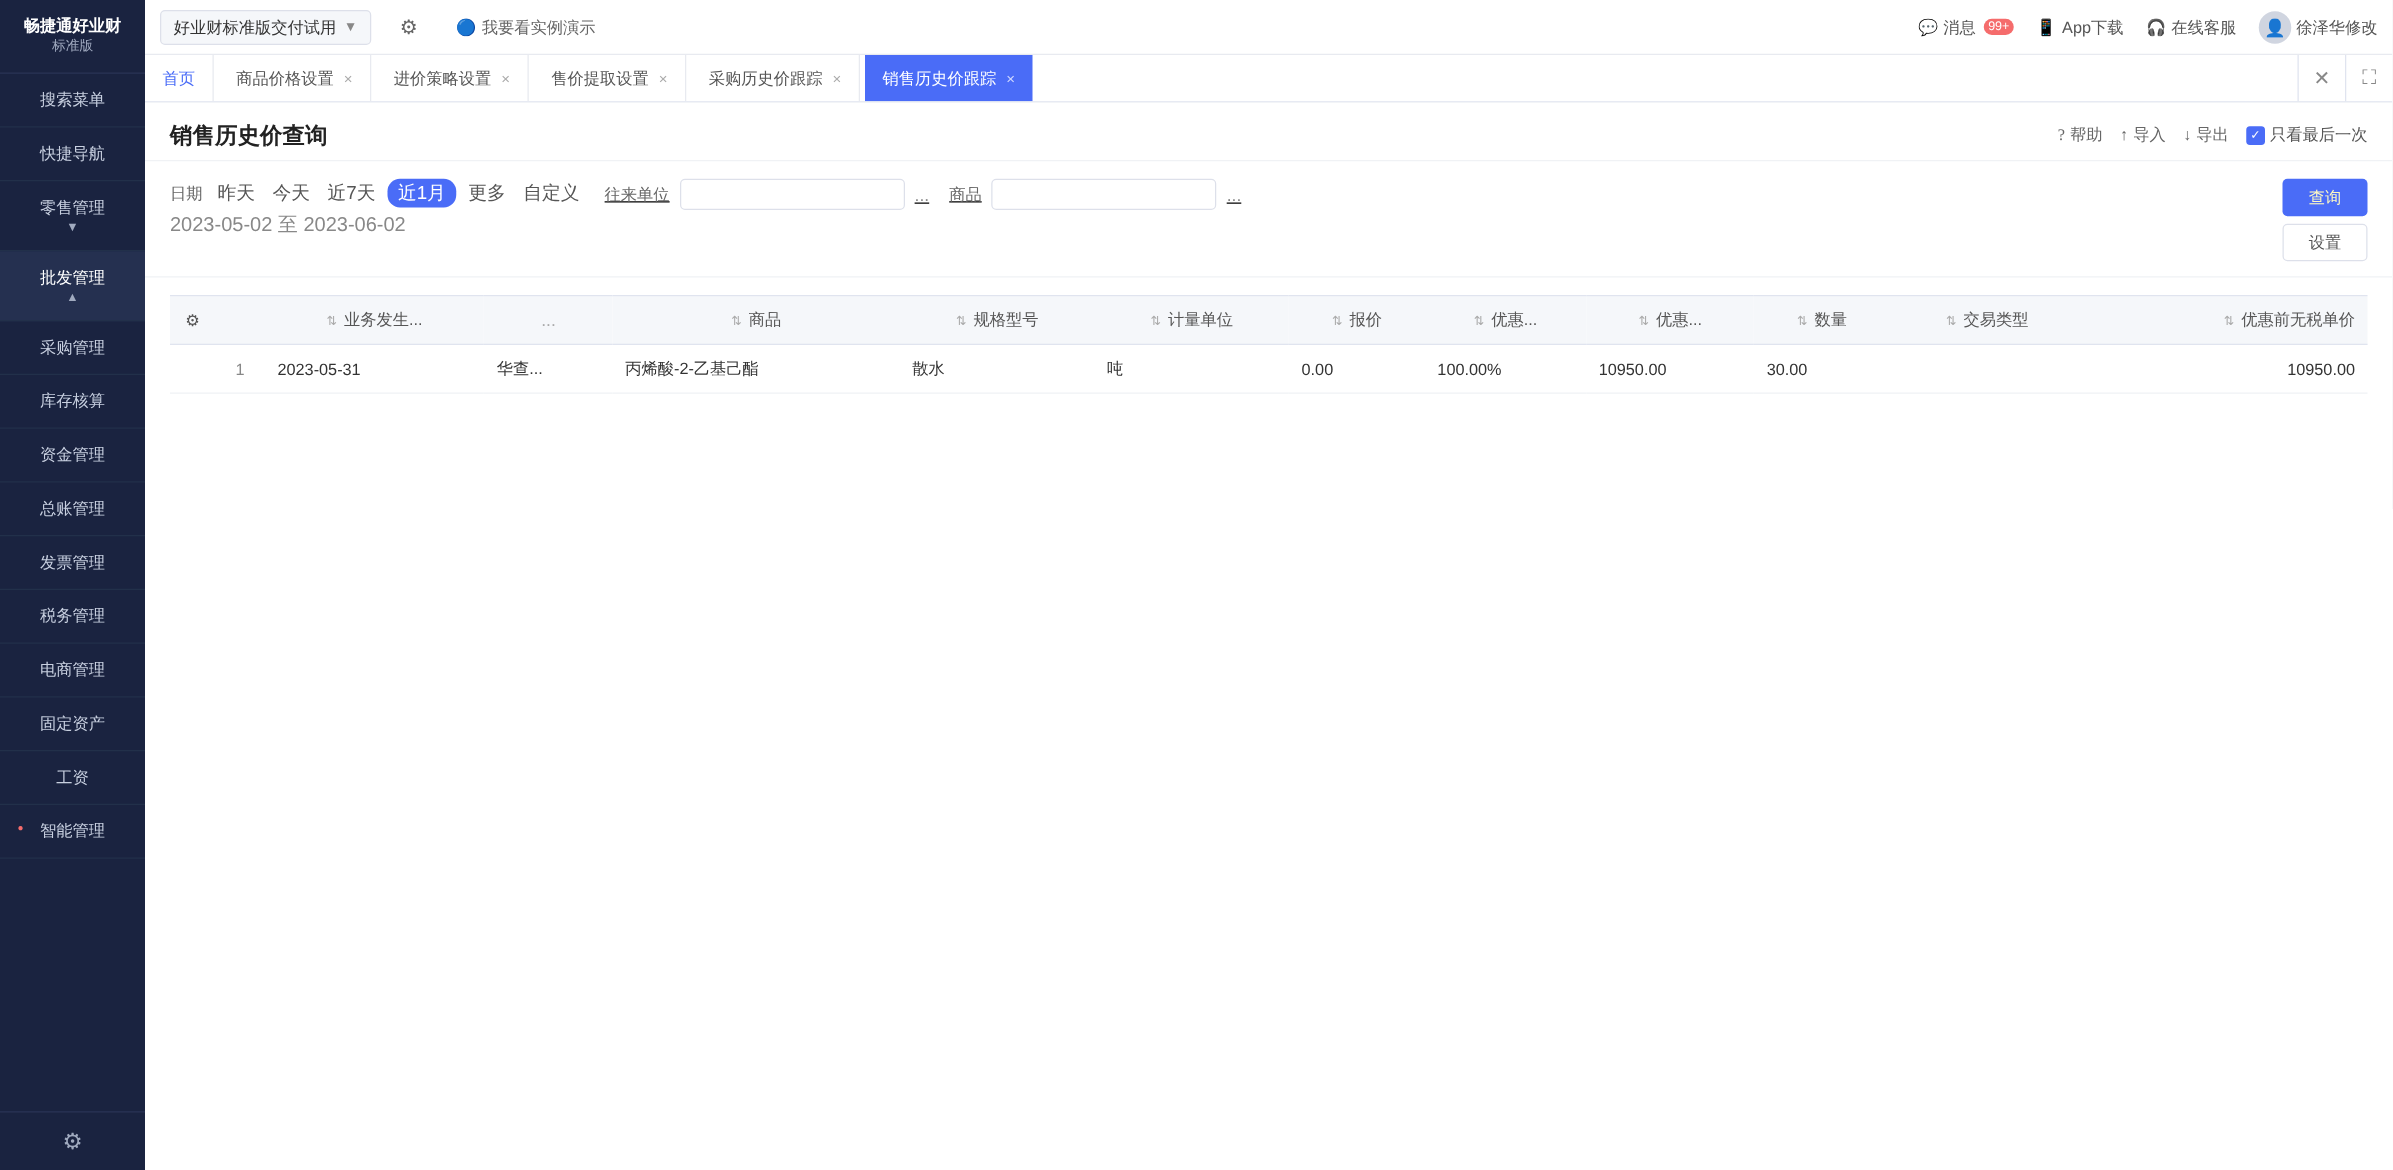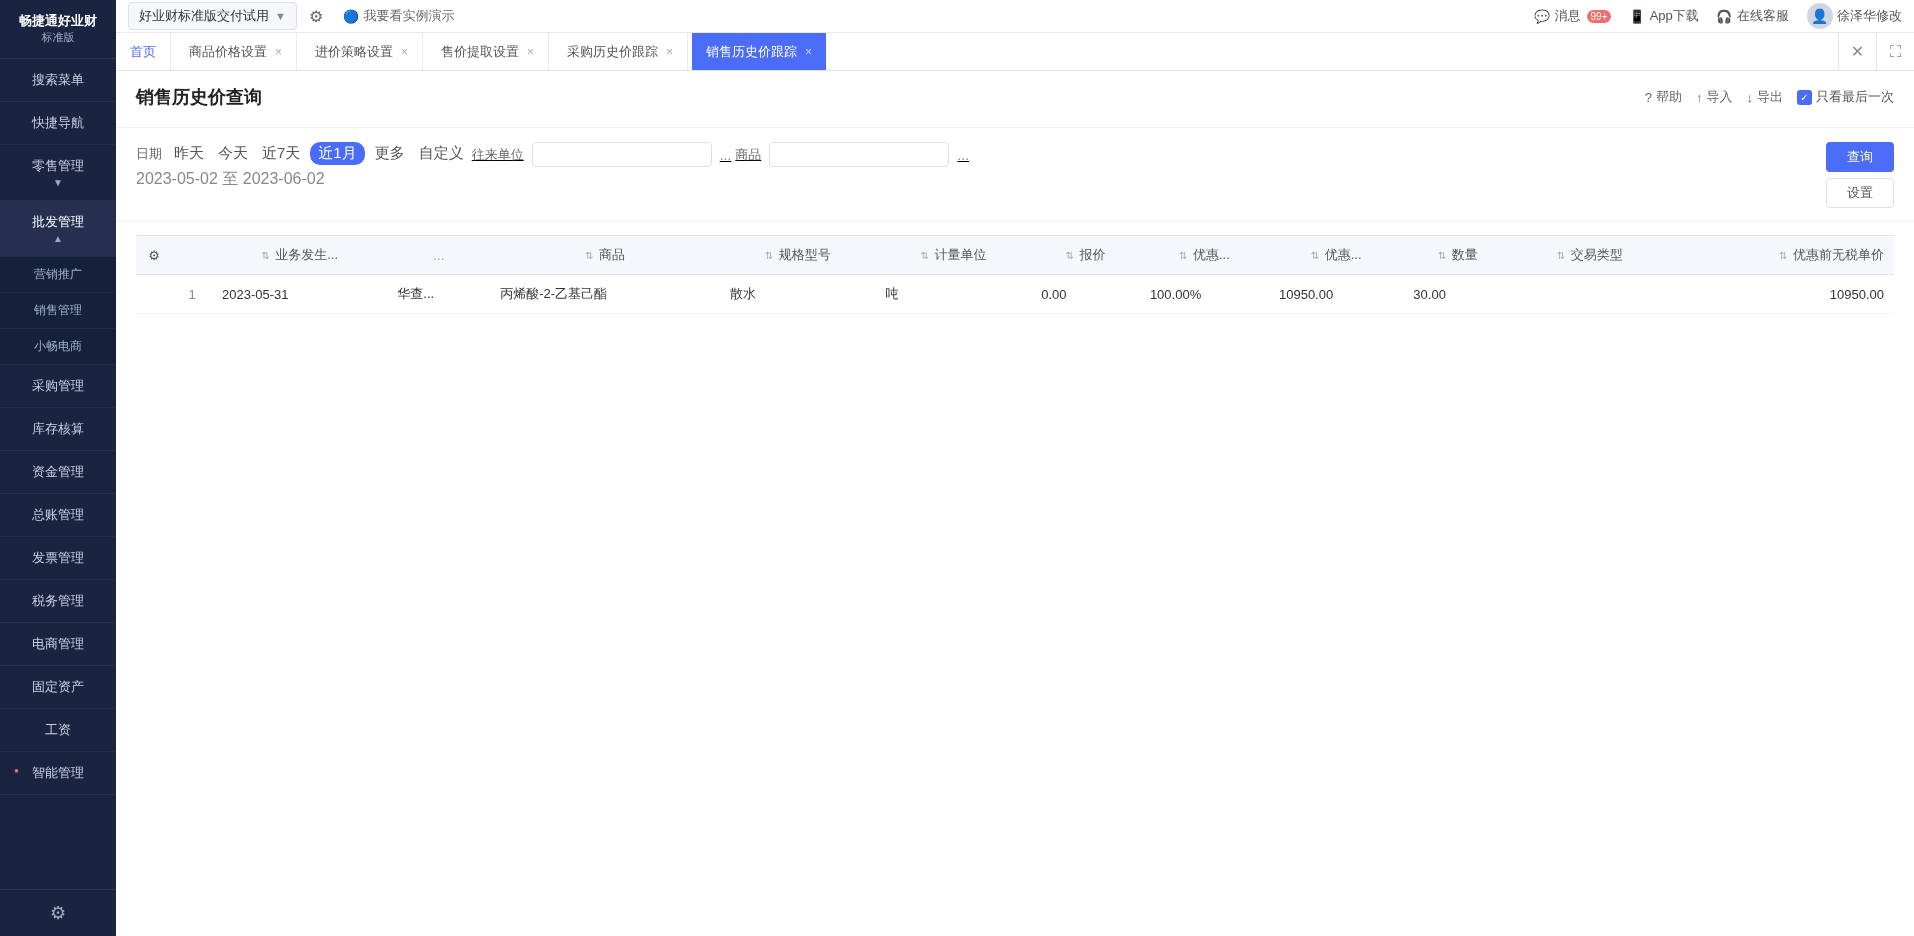--- a/index.html
+++ b/index.html
@@ -73,26 +73,26 @@
     .main-area {
       flex: 1;
       display: flex;
       flex-direction: column;
       overflow: hidden;
     }
 
     
     .topbar {
       background: #fff;
-      height: 33px;
+      height: 44px;
       display: flex;
       align-items: center;
       padding: 0 12px;
       border-bottom: 1px solid #e8eaf0;
-      gap: 12px;
+      gap: 23px;
       flex-shrink: 0;
     }
     .topbar-selector {
       display: flex;
       align-items: center;
       gap: 6px;
       background: #f5f7fa;
       border: 1px solid #dde0ea;
       border-radius: 4px;
       padding: 4px 10px;
@@ -220,22 +220,23 @@
       margin: 0;
       padding: 0;
       min-height: 100%;
     }
 
     
     .page-header {
       display: flex;
       align-items: center;
       justify-content: space-between;
-      padding: 14px 20px 18px;
+      padding: 14px 20px 8px;
       border-bottom: 1px solid #f0f2f5;
+      font-family: Liberation Serif, serif;
     }
     .page-title {
       font-size: 18px;
       font-weight: 600;
       color: #222;
     }
     .page-header-actions {
       display: flex;
       align-items: center;
       gap: 14px;
@@ -266,21 +267,21 @@
       color: #fff;
       font-size: 10px;
       cursor: pointer;
     }
 
     
     .filter-area {
       padding: 14px 20px 12px;
       display: flex;
       align-items: flex-start;
-      gap: 4px;
+      gap: 16px;
       border-bottom: 1px solid #f0f2f5;
       flex-wrap: wrap;
     }
     .filter-group {
       display: flex;
       flex-direction: column;
       gap: 4px;
     }
     .filter-label {
       font-size: 13px;
@@ -413,31 +414,20 @@
   <div class="sidebar-item">
     <span>快捷导航</span>
   </div>
   <div class="sidebar-item">
     <span>零售管理</span>
     <span style="font-size:10px; color:#a0aabf;">▼</span>
   </div>
   <div class="sidebar-item active">
     <span>批发管理</span>
     <span style="font-size:10px; color:#a0aabf;">▲</span>
-  </div>
-  <div class="sidebar-submenu">
-    <div class="sub-item">
-      <span>营销推广</span>
-    </div>
-    <div class="sub-item">
-      <span>销售管理</span>
-    </div>
-    <div class="sub-item">
-      <span>小畅电商</span>
-    </div>
   </div>
   <div class="sidebar-item">
     <span>采购管理</span>
   </div>
   <div class="sidebar-item">
     <span>库存核算</span>
   </div>
   <div class="sidebar-item">
     <span>资金管理</span>
   </div>

